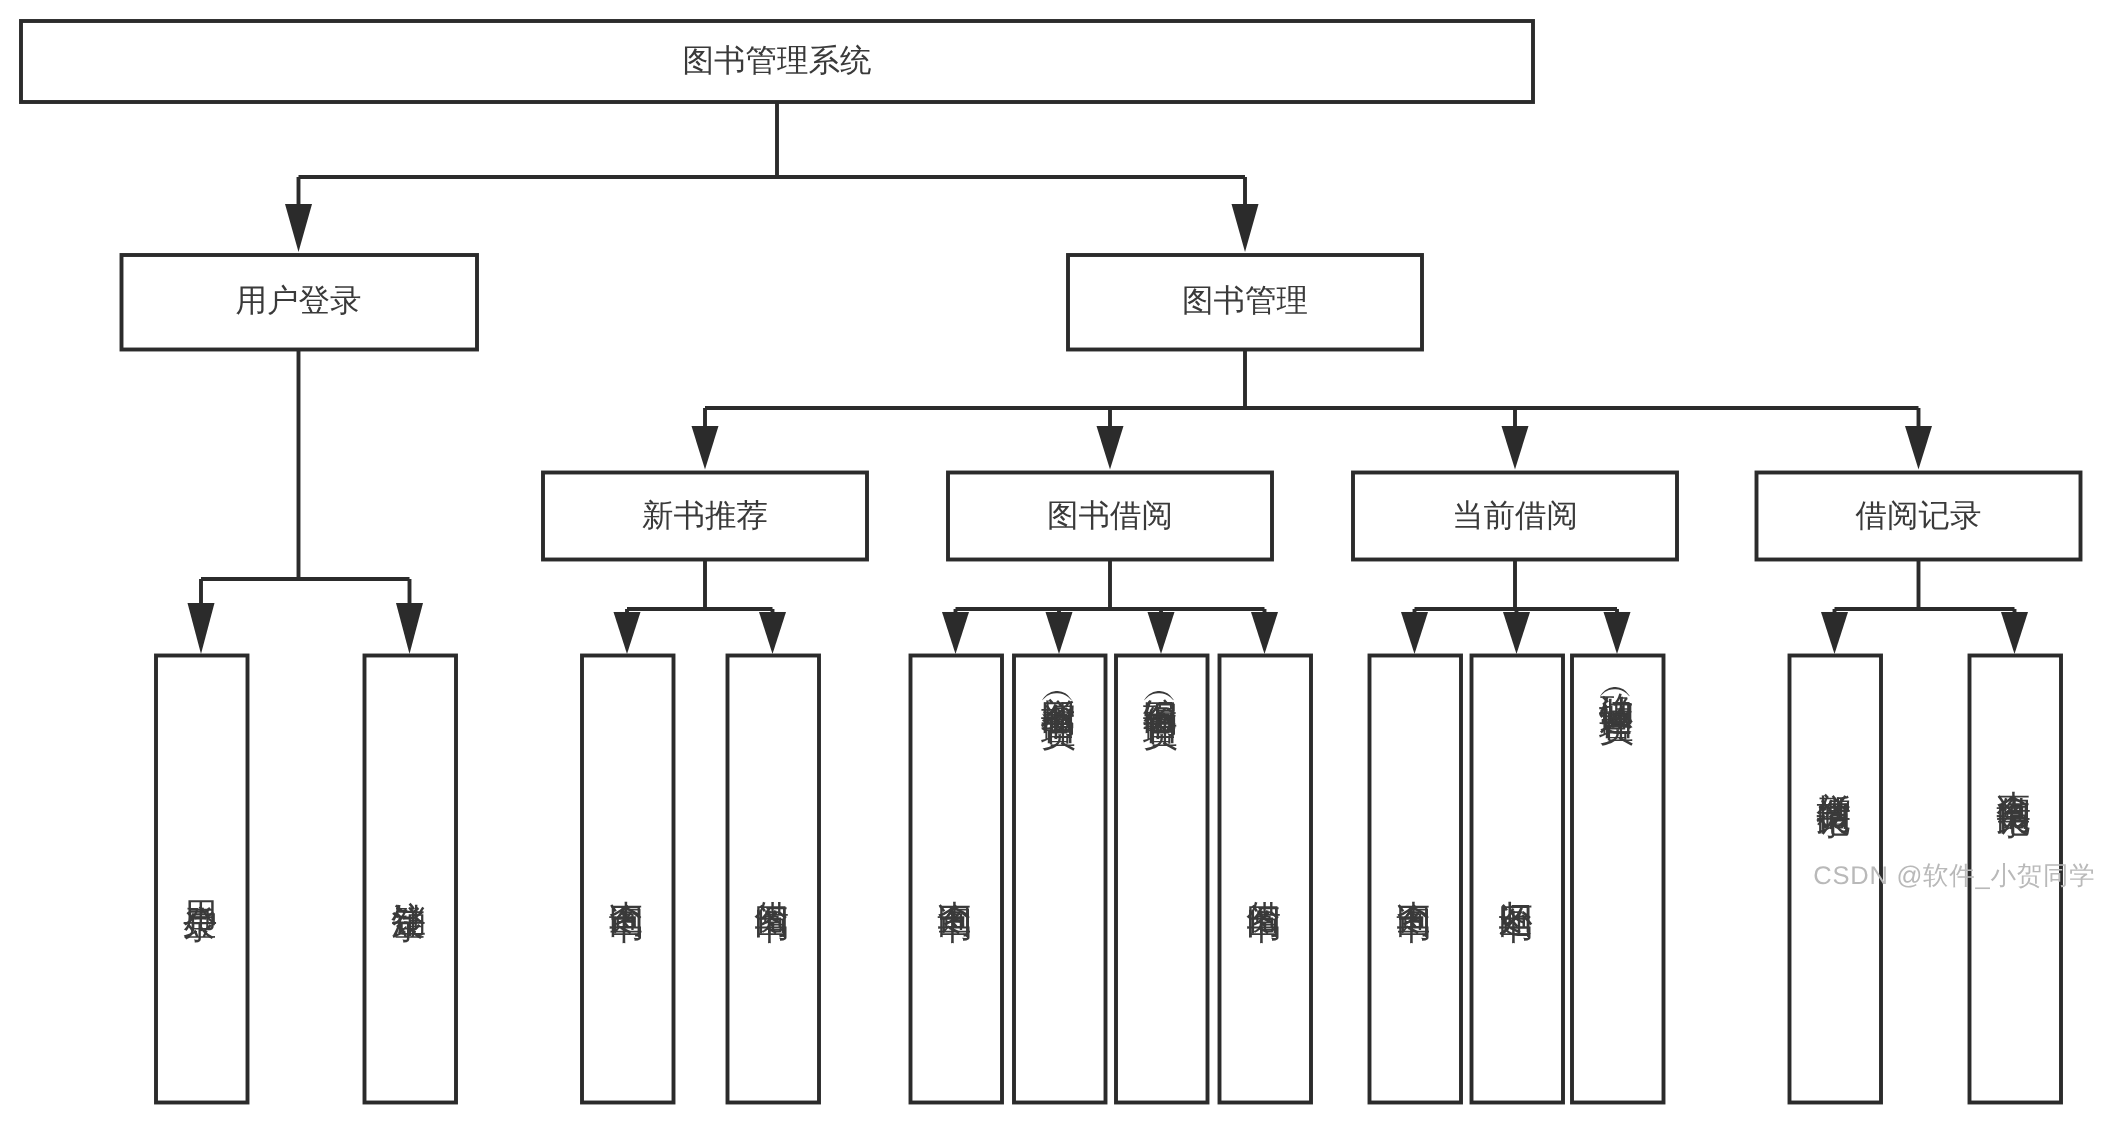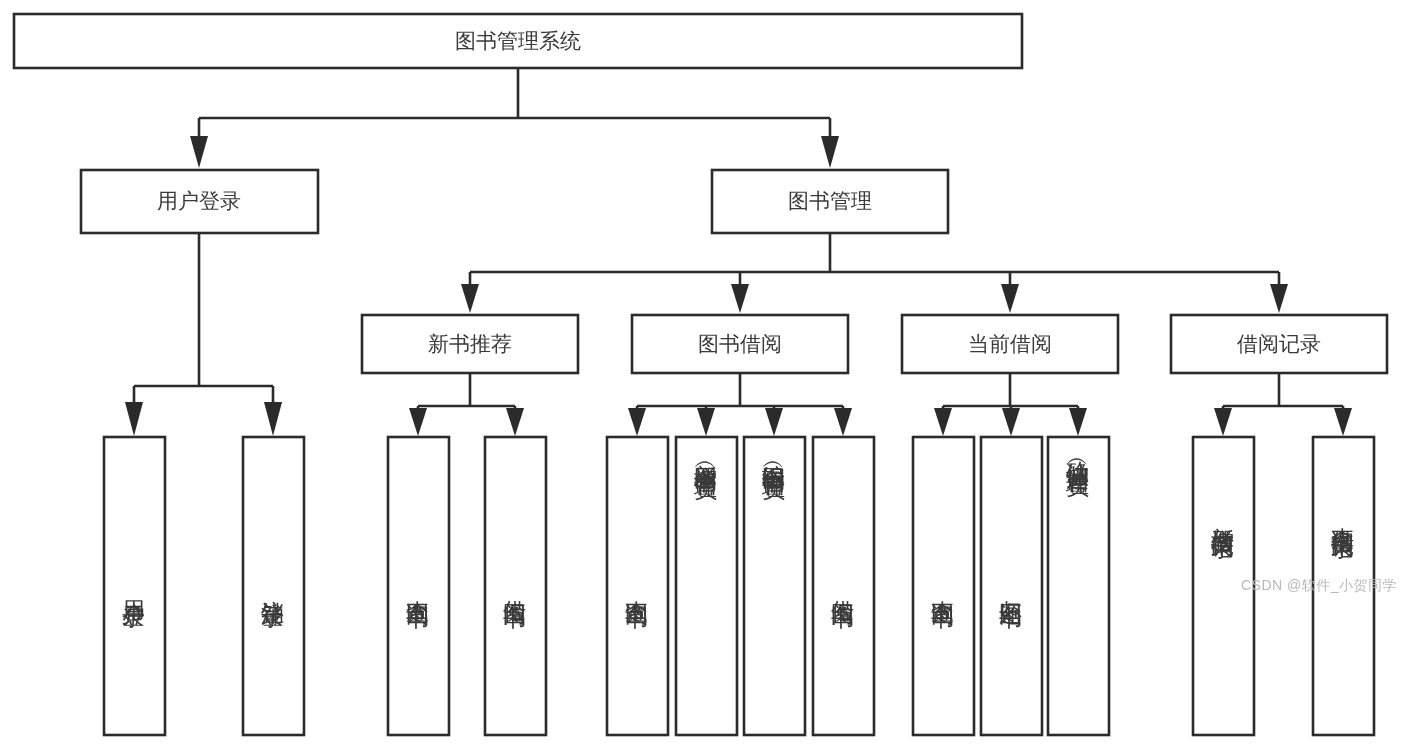--- a/index.html
+++ b/index.html
@@ -53,21 +53,21 @@
     fill: #3a3a3a;
     font-family: "Liberation Sans", "DejaVu Sans", sans-serif;
     font-size: 23px;
     text-anchor: middle;
   }
   .watermark {
     position: absolute;
     right: 8px;
     bottom: 6px;
     font-family: "Liberation Sans", "DejaVu Sans", sans-serif;
-    font-size: 14px;
+    font-size: 17px;
     color: #b9b9b9;
     white-space: nowrap;
     letter-spacing: 0.5px;
   }
 </style>
 </head>
 <body>
 
 <div id="diagram-root">
 

